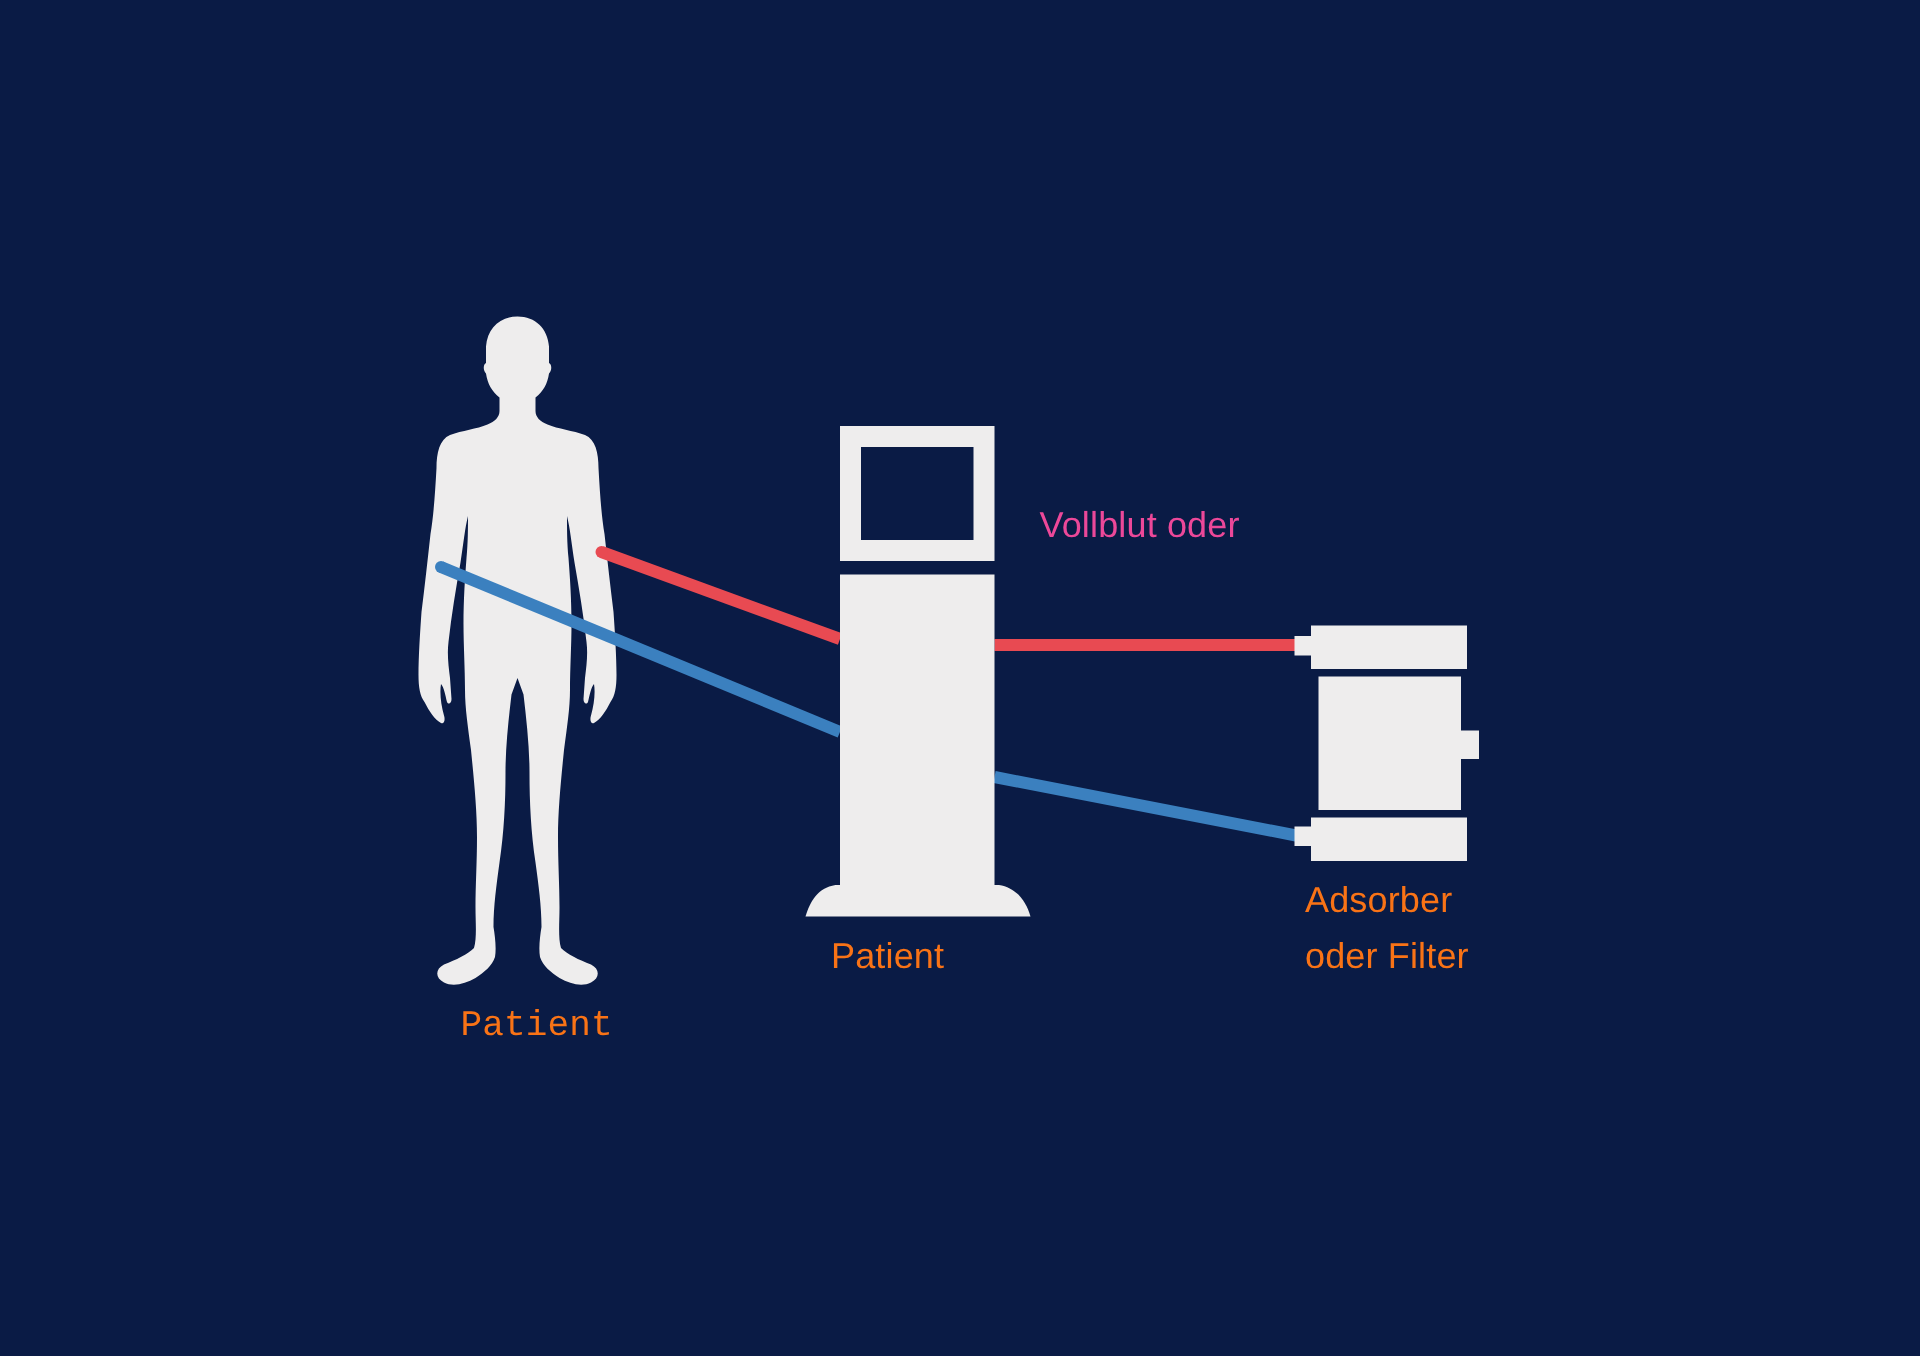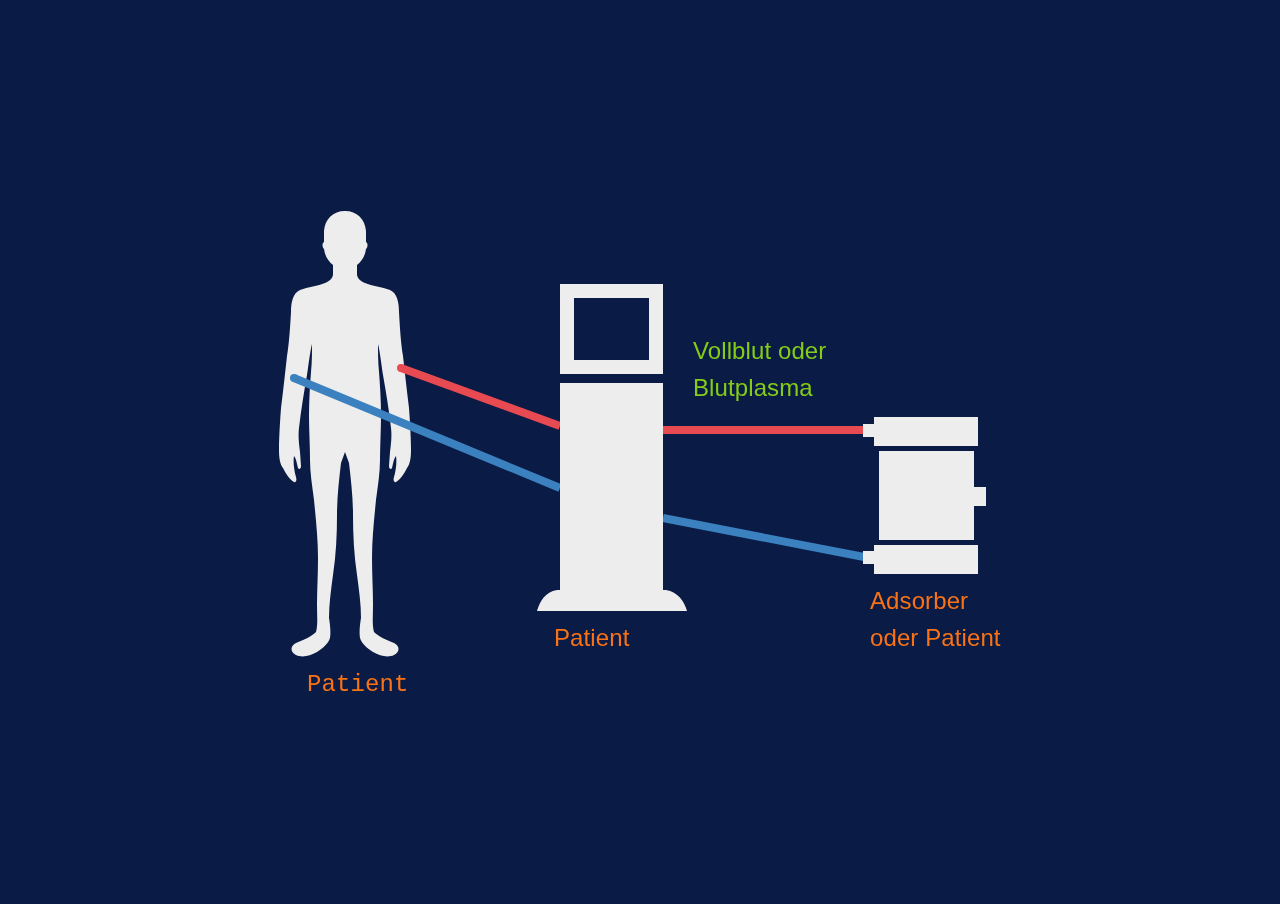--- a/index.html
+++ b/index.html
@@ -26,21 +26,21 @@
     .label {
       position: absolute;
       font-family: "Liberation Sans", "DejaVu Sans", sans-serif;
       font-size: 24px;
       line-height: 37px;
       color: #f97316;
       white-space: nowrap;
       letter-spacing: 0.1px;
     }
     .label.red {
-      color: #84cc16;
+      color: #ec4899;
     }
     .label-patient { left: 307px; top: 666px; font-family: Liberation Mono, monospace; }
     .label-machine { left: 554px; top: 619px; }
     .label-filter  { left: 870px; top: 582px; }
     .label-flow    { left: 693px; top: 332px; }
     .label-line {
       display: block;
     }
   </style>
 </head>
@@ -158,25 +158,24 @@
       <rect x="879" y="451" width="95" height="89"></rect>
       <rect x="974" y="487" width="12" height="19"></rect>
 
       <rect x="874" y="545" width="104" height="29"></rect>
       <rect x="863" y="551" width="12" height="13"></rect>
     </g>
   </svg>
 
   <div class="label red label-flow">
     <span class="label-line">Vollblut oder</span>
-    <span class="label-line">Blutplasma</span>
   </div>
 
   <div class="label label-patient">Patient</div>
 
   <div class="label label-machine">Patient</div>
 
   <div class="label label-filter">
     <span class="label-line">Adsorber</span>
-    <span class="label-line">oder Patient</span>
+    <span class="label-line">oder Filter</span>
   </div>
 
 </div>
 
 </body></html>

